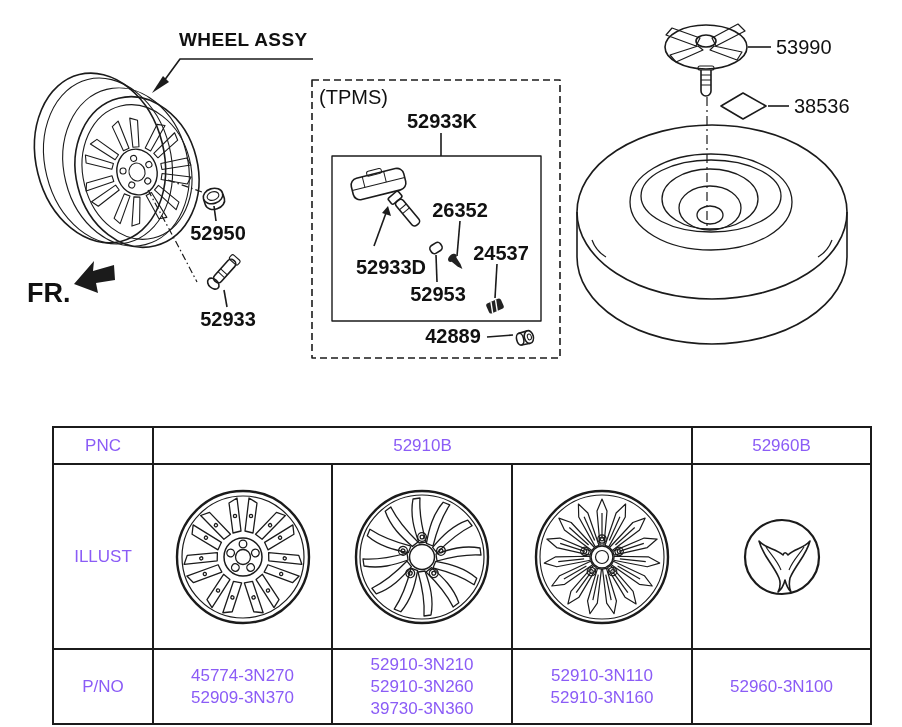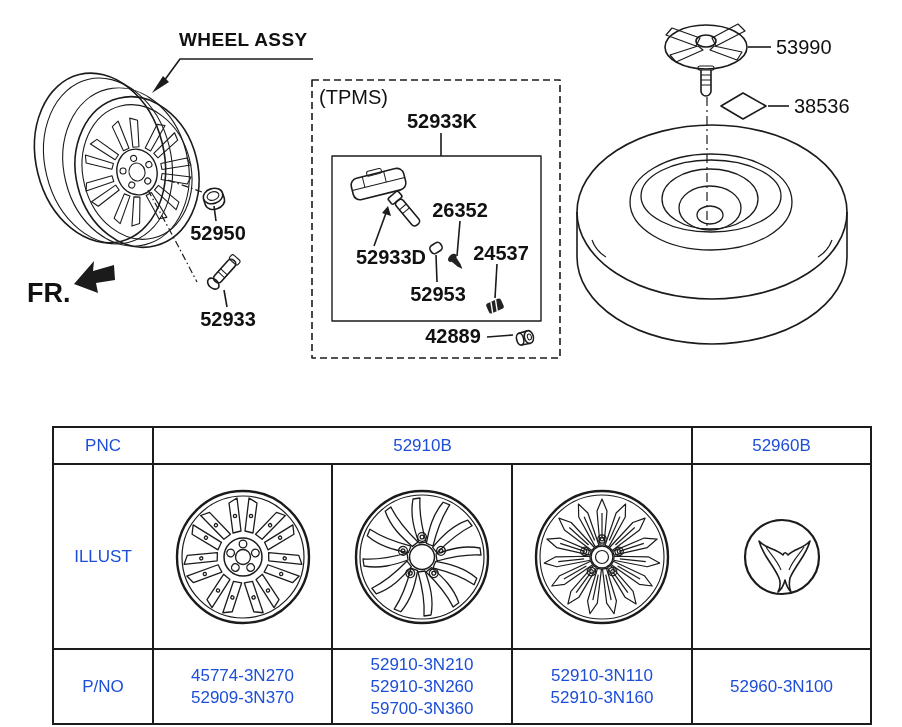--- a/index.html
+++ b/index.html
@@ -4,21 +4,21 @@
 <style>
   html,body{margin:0;padding:0;background:#fff;}
   #stage{position:relative;width:902px;height:727px;background:#fff;overflow:hidden;
          font-family:"Liberation Sans",sans-serif;color:#111;padding-left:36px;}
   #art{position:absolute;left:0;top:0;}
   .lbl{position:absolute;font-size:20px;line-height:1.05;color:#111;white-space:nowrap;}
   .c{transform:translateX(-50%);font-weight:bold;}
   .wheel-assy{font-size:19px;font-weight:bold;letter-spacing:.4px;}
   .fr{font-size:27px;font-weight:bold;}
   table.parts{position:absolute;left:52px;top:426px;border-collapse:collapse;table-layout:fixed;
-      font-size:17px;text-align:center;color:#1d4ed8;}
+      font-size:17px;text-align:center;color:#8b5cf6;}
   table.parts td{border:2px solid #1b1b1b;padding:0;vertical-align:middle;}
   .pno div{line-height:22px;}
   .illust-cell svg{display:block;margin:0 auto;}
 </style>
 </head>
 <body>
 
 <div id="stage">
 
   <svg id="art" width="902" height="426" viewBox="0 0 902 426" fill="none" stroke="#1b1b1b" stroke-width="1.6" stroke-linejoin="round">
@@ -189,21 +189,21 @@
       <ellipse cx="710" cy="215" rx="13" ry="9" stroke-width="1.3"></ellipse>
     </g>
   </svg>
 
   <div class="lbl wheel-assy" style="left:179px;top:30px">WHEEL ASSY</div>
   <div class="lbl fr" style="left:27px;top:279px">FR.</div>
   <div class="lbl c" style="left:218px;top:223px">52950</div>
   <div class="lbl c" style="left:228px;top:309px">52933</div>
   <div class="lbl" style="left:319px;top:87px">(TPMS)</div>
   <div class="lbl c" style="left:442px;top:111px">52933K</div>
-  <div class="lbl c" style="left:391px;top:247px">52933D</div>
+  <div class="lbl c" style="left:391px;top:257px">52933D</div>
   <div class="lbl c" style="left:460px;top:200px">26352</div>
   <div class="lbl c" style="left:501px;top:243px">24537</div>
   <div class="lbl c" style="left:438px;top:284px">52953</div>
   <div class="lbl c" style="left:453px;top:326px">42889</div>
   <div class="lbl" style="left:776px;top:37px">53990</div>
   <div class="lbl" style="left:794px;top:96px">38536</div>
 
   <table class="parts">
     <colgroup>
       <col style="width:100px">
@@ -323,21 +323,21 @@
     </tr>
     <tr style="height:75px">
       <td>P/NO</td>
       <td class="pno">
         <div>45774-3N270</div>
         <div>52909-3N370</div>
       </td>
       <td class="pno">
         <div>52910-3N210</div>
         <div>52910-3N260</div>
-        <div>59700-3N360</div>
+        <div>39730-3N360</div>
       </td>
       <td class="pno">
         <div>52910-3N110</div>
         <div>52910-3N160</div>
       </td>
       <td class="pno">
         <div>52960-3N100</div>
       </td>
     </tr>
   </tbody>

